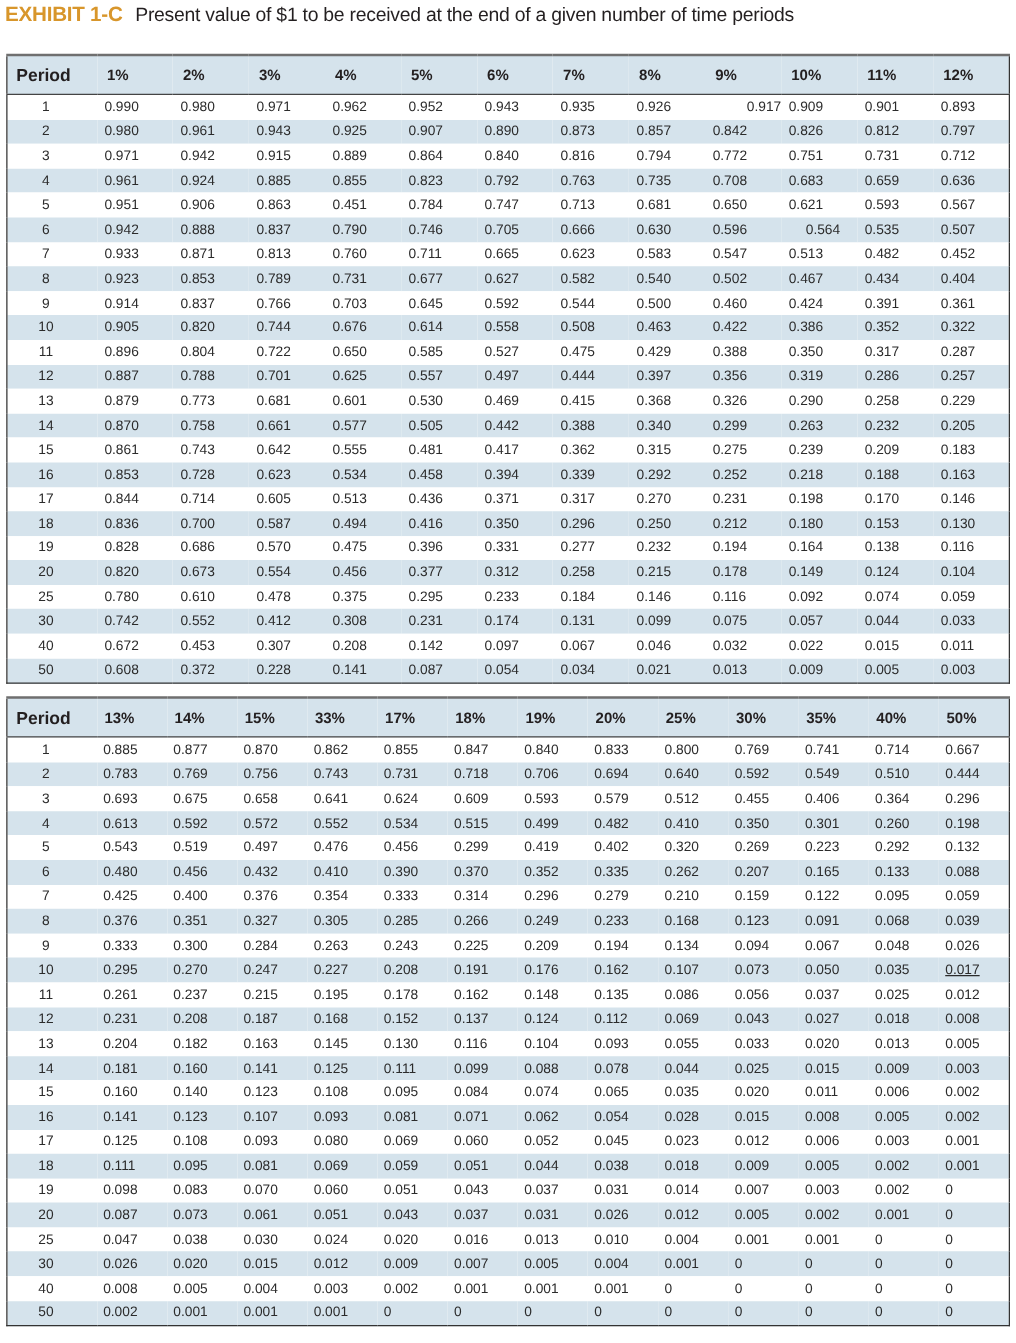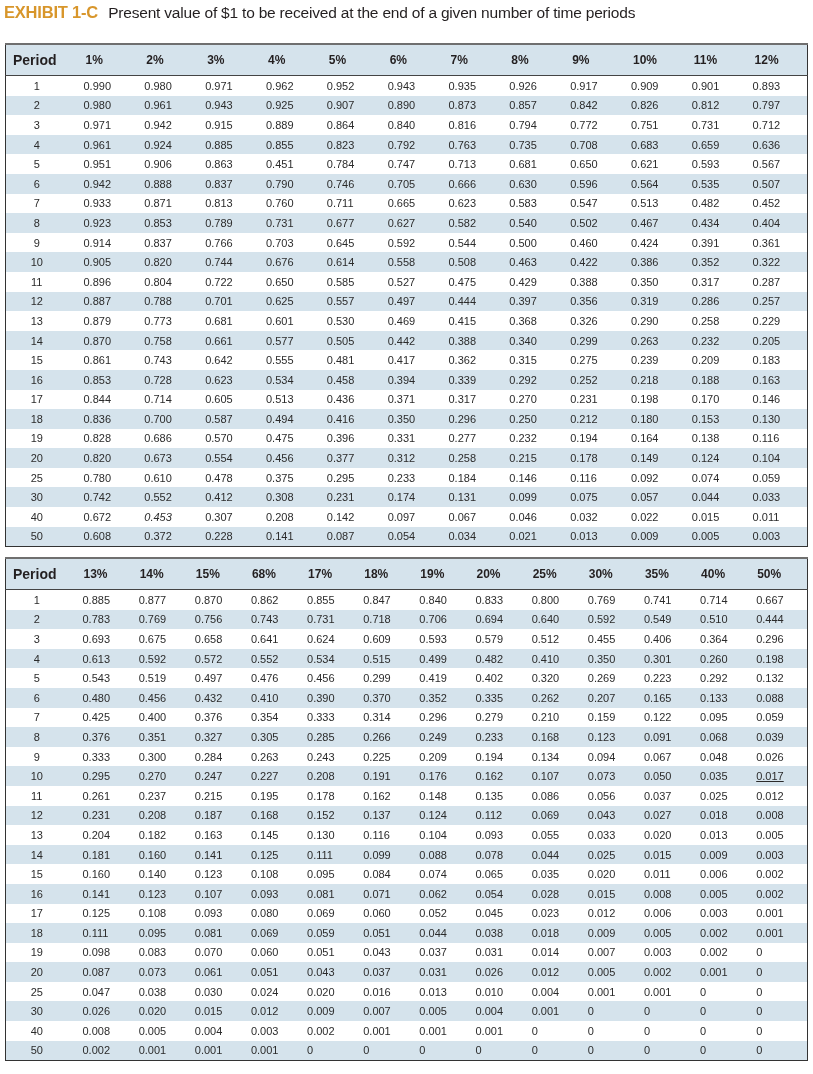--- a/index.html
+++ b/index.html
@@ -70,21 +70,21 @@
       <tr>
         <td class="period">1</td>
         <td style="padding-left: 6px;">0.990</td>
         <td style="padding-left: 6px;">0.980</td>
         <td style="padding-left: 6px;">0.971</td>
         <td style="padding-left: 6px;">0.962</td>
         <td style="padding-left: 6px;">0.952</td>
         <td style="padding-left: 6px;">0.943</td>
         <td style="padding-left: 6px;">0.935</td>
         <td style="padding-left: 6px;">0.926</td>
-        <td style="padding-left: 6px;">0.917</td>
+        <td style="padding-left: 6px; text-align: right;">0.917</td>
         <td style="padding-left: 6px;">0.909</td>
         <td style="padding-left: 6px;">0.901</td>
         <td style="padding-left: 6px;">0.893</td>
       </tr>
       <tr>
         <td class="period">2</td>
         <td style="padding-left: 6px;">0.980</td>
         <td style="padding-left: 6px;">0.961</td>
         <td style="padding-left: 6px;">0.943</td>
         <td style="padding-left: 6px;">0.925</td>
@@ -146,21 +146,21 @@
         <td class="period">6</td>
         <td style="padding-left: 6px;">0.942</td>
         <td style="padding-left: 6px;">0.888</td>
         <td style="padding-left: 6px;">0.837</td>
         <td style="padding-left: 6px;">0.790</td>
         <td style="padding-left: 6px;">0.746</td>
         <td style="padding-left: 6px;">0.705</td>
         <td style="padding-left: 6px;">0.666</td>
         <td style="padding-left: 6px;">0.630</td>
         <td style="padding-left: 6px;">0.596</td>
-        <td style="padding-left: 6px;">0.564</td>
+        <td style="padding-left: 6px; text-align: center;">0.564</td>
         <td style="padding-left: 6px;">0.535</td>
         <td style="padding-left: 6px;">0.507</td>
       </tr>
       <tr>
         <td class="period">7</td>
         <td style="padding-left: 6px;">0.933</td>
         <td style="padding-left: 6px;">0.871</td>
         <td style="padding-left: 6px;">0.813</td>
         <td style="padding-left: 6px;">0.760</td>
         <td style="padding-left: 6px;">0.711</td>
@@ -393,21 +393,21 @@
         <td style="padding-left: 6px;">0.131</td>
         <td style="padding-left: 6px;">0.099</td>
         <td style="padding-left: 6px;">0.075</td>
         <td style="padding-left: 6px;">0.057</td>
         <td style="padding-left: 6px;">0.044</td>
         <td style="padding-left: 6px;">0.033</td>
       </tr>
       <tr>
         <td class="period">40</td>
         <td style="padding-left: 6px;">0.672</td>
-        <td style="padding-left: 6px; font-style: italic;">0.453</td>
+        <td style="padding-left: 6px;">0.453</td>
         <td style="padding-left: 6px;">0.307</td>
         <td style="padding-left: 6px;">0.208</td>
         <td style="padding-left: 6px;">0.142</td>
         <td style="padding-left: 6px;">0.097</td>
         <td style="padding-left: 6px;">0.067</td>
         <td style="padding-left: 6px;">0.046</td>
         <td style="padding-left: 6px;">0.032</td>
         <td style="padding-left: 6px;">0.022</td>
         <td style="padding-left: 6px;">0.015</td>
         <td style="padding-left: 6px;">0.011</td>
@@ -446,21 +446,21 @@
       <col style="width: 56.1538px;">
       <col style="width: 56.1538px;">
       <col style="width: 56.1538px;">
     </colgroup>
   <thead>
       <tr>
         <th class="period-h">Period</th>
         <th style="padding-left: 6px;">13%</th>
         <th style="padding-left: 6px;">14%</th>
         <th style="padding-left: 6px;">15%</th>
-        <th style="padding-left: 6px;">68%</th>
+        <th style="padding-left: 6px;">33%</th>
         <th style="padding-left: 6px;">17%</th>
         <th style="padding-left: 6px;">18%</th>
         <th style="padding-left: 6px;">19%</th>
         <th style="padding-left: 6px;">20%</th>
         <th style="padding-left: 6px;">25%</th>
         <th style="padding-left: 6px;">30%</th>
         <th style="padding-left: 6px;">35%</th>
         <th style="padding-left: 6px;">40%</th>
         <th style="padding-left: 6px;">50%</th>
       </tr>

